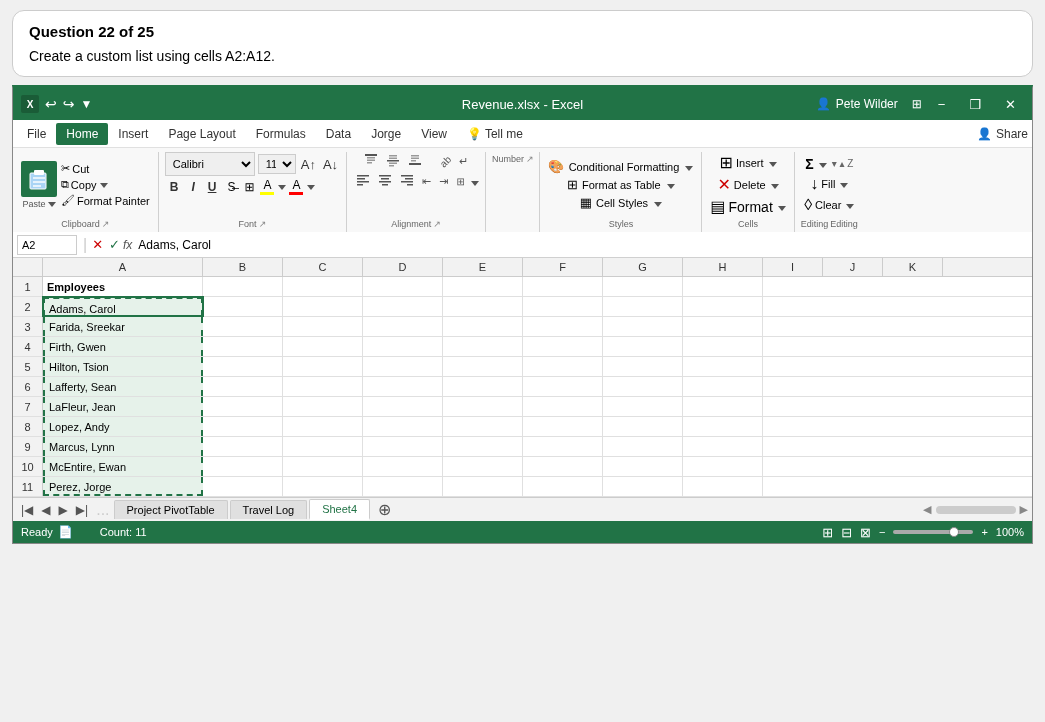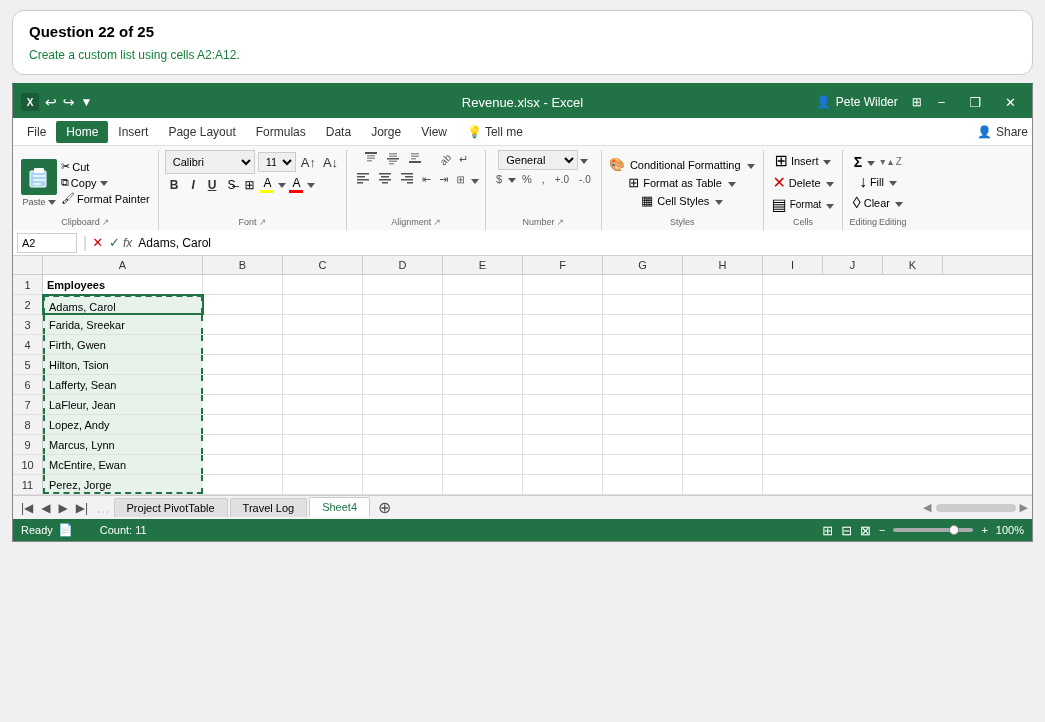--- a/index.html
+++ b/index.html
@@ -7,21 +7,21 @@
 
     
     .question-panel {
       background: white;
       border: 1px solid #ccc;
       margin: 10px 12px 8px 12px;
       padding: 12px 16px;
       border-radius: 12px;
     }
     .question-title { font-size: 15px; font-weight: bold; margin-bottom: 8px; }
-    .question-body { font-size: 12px; color: #15803d; }
+    .question-body { font-size: 14px; color: #000000; }
 
     
     .excel-window {
       background: white;
       margin: 0 12px;
       border: 1px solid #888;
       border-top: 3px solid #217346;
     }
 
     
@@ -506,36 +506,20 @@
           <span class="triangle-down" style="margin-top:4px;margin-left:1px;"></span>
         </div>
       </div>
       <div class="ribbon-group-label">
         <span>Alignment</span>
         <span class="expand-icon">↗</span>
       </div>
     </div>
 
     <div class="ribbon-group">
-      <div class="ribbon-group-content" style="flex-direction:column;gap:2px;">
-        <div style="display:flex;align-items:center;gap:2px;">
-          <select class="number-select">
-            <option>General</option>
-          </select>
-          <span class="triangle-down" style="margin-top:2px;"></span>
-        </div>
-        <div style="display:flex;align-items:center;gap:2px;">
-          <button class="num-btn">$</button>
-          <span class="triangle-down" style="margin-top:2px;"></span>
-          <button class="num-btn">%</button>
-          <button class="num-btn">,</button>
-          <button class="num-btn" style="font-size:10px;">+.0</button>
-          <button class="num-btn" style="font-size:10px;">-.0</button>
-        </div>
-      </div>
       <div class="ribbon-group-label">
         <span>Number</span>
         <span class="expand-icon">↗</span>
       </div>
     </div>
 
     <div class="ribbon-group" style="min-width:140px;">
       <div class="ribbon-group-content" style="flex-direction:column;gap:1px;justify-content:center;">
         <div class="styles-item">
           <span style="font-size:13px;">🎨</span>
@@ -566,21 +550,21 @@
           <span style="font-size:11px;">Insert</span>
           <span class="triangle-down" style="margin-left:2px;margin-top:3px;"></span>
         </div>
         <div class="cells-item">
           <span style="color:#c00;">✕</span>
           <span style="font-size:11px;">Delete</span>
           <span class="triangle-down" style="margin-left:2px;margin-top:3px;"></span>
         </div>
         <div class="cells-item">
           <span>▤</span>
-          <span style="font-size:10px;text-align:right;">Format</span>
+          <span style="font-size:14px;text-align:right;">Format</span>
           <span class="triangle-down" style="margin-left:2px;margin-top:3px;"></span>
         </div>
       </div>
       <div class="ribbon-group-label">
         <span>Cells</span>
       </div>
     </div>
 
     <div class="ribbon-group" style="border-right:none;">
       <div class="ribbon-group-content" style="flex-direction:column;gap:1px;justify-content:center;">

